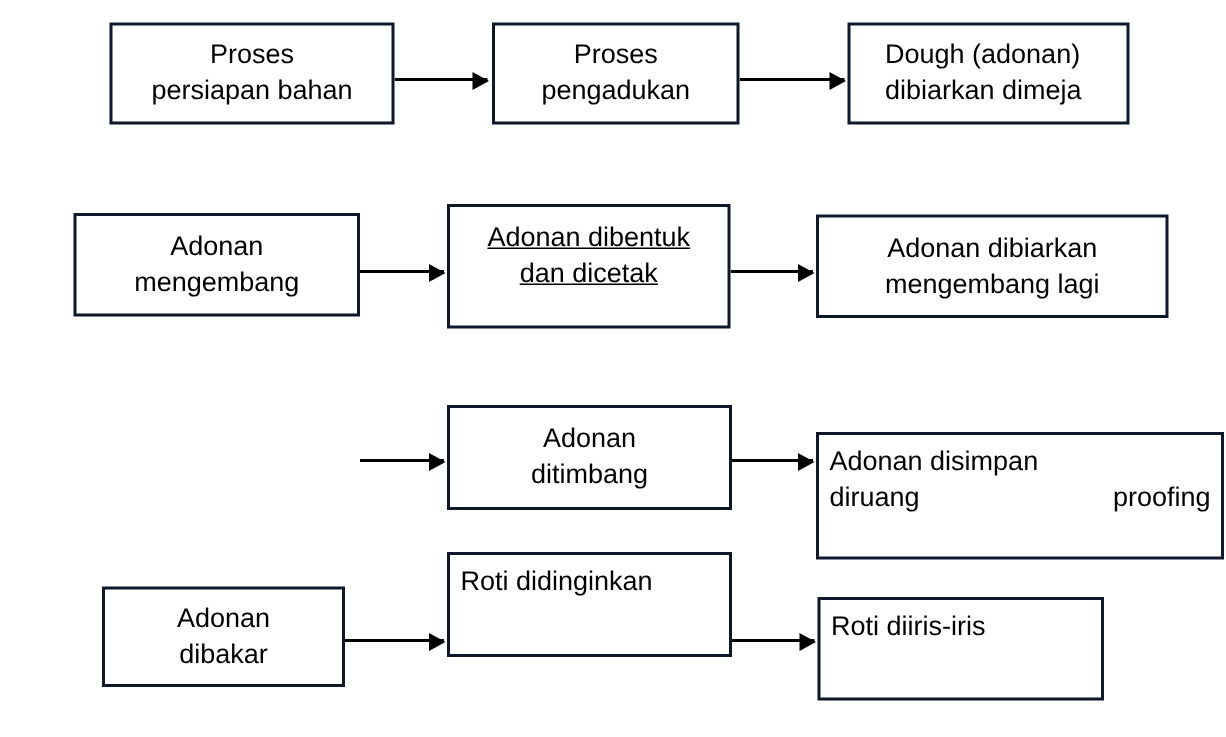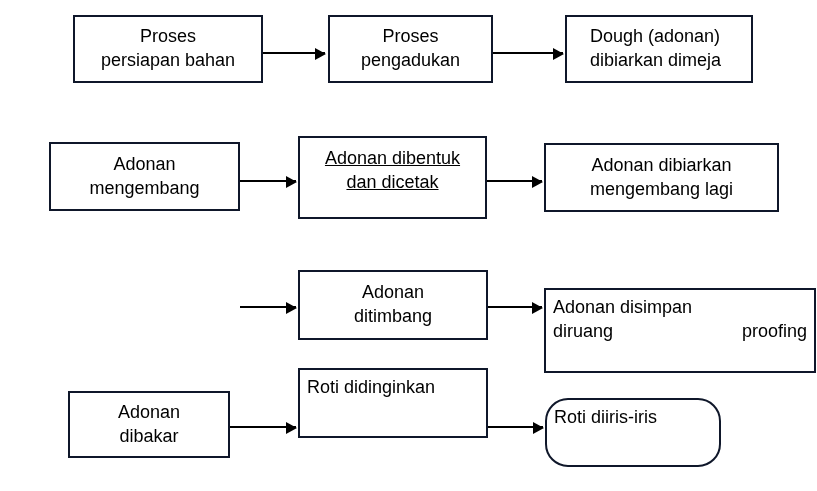--- a/index.html
+++ b/index.html
@@ -133,17 +133,17 @@
   </div>
 
   <div class="arrow" style="left:230px; top:426px; width:66px;"></div>
 
   <div class="node v-top t-left" style="left:298px; top:368px; width:190px; height:70px;align-items:flex-end;">
     <span class="node-text">Roti didinginkan</span>
   </div>
 
   <div class="arrow" style="left:488px; top:426px; width:55px;"></div>
 
-  <div class="node v-top t-left" style="left:545px; top:398px; width:176px; height:69px;border-radius:23px;">
+  <div class="node v-top t-left" style="left:545px; top:398px; width:191px; height:69px;">
     <span class="node-text">Roti diiris-iris</span>
   </div>
 
 </div>
 
 </body></html>

